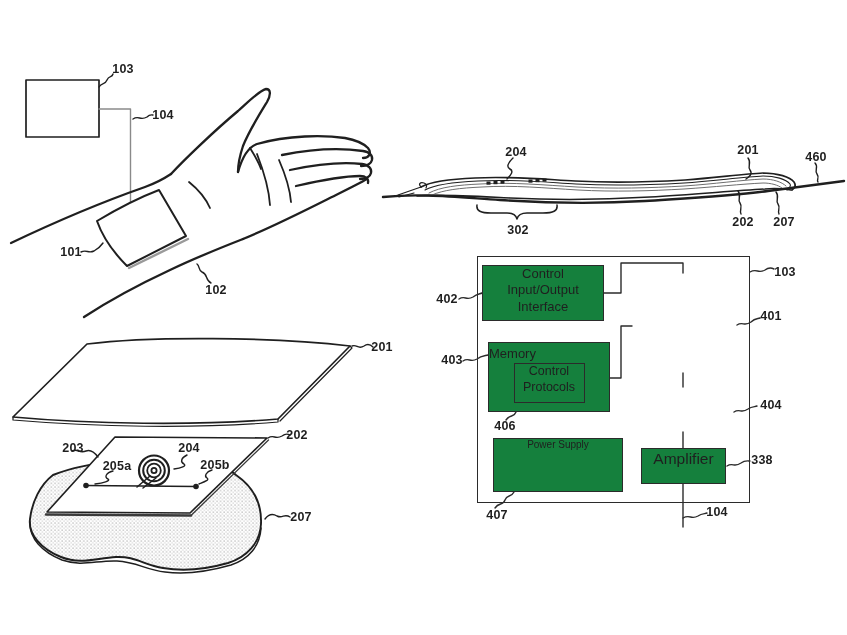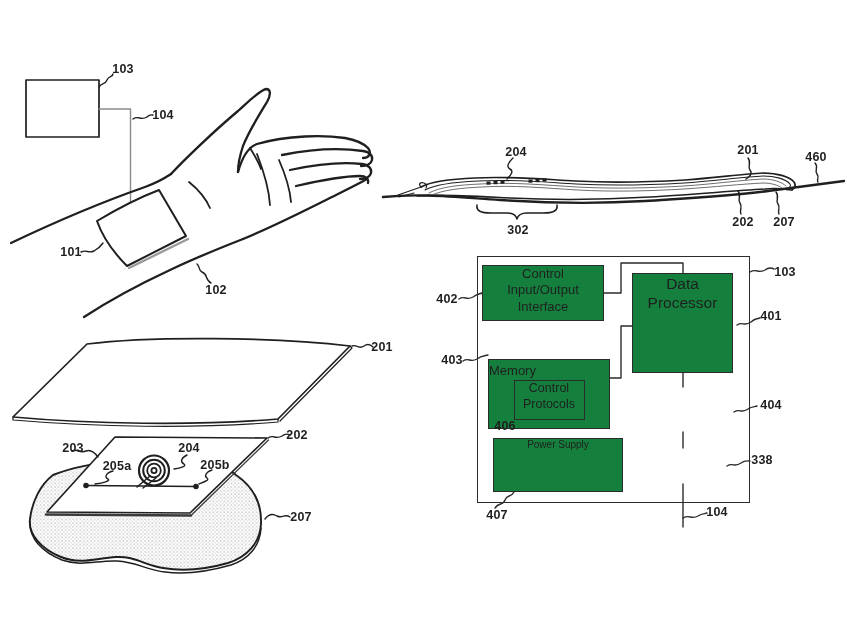--- a/index.html
+++ b/index.html
@@ -14,21 +14,21 @@
   }
   .bbox{
     position:absolute;z-index:3;box-sizing:border-box;background:#15803d;
     border:1.8px solid #2b2b2b;display:flex;align-items:flex-start;justify-content:center;
     text-align:center;color:#1f1f1f;line-height:1.25;
   }
   .outerbox{
     position:absolute;z-index:2;box-sizing:border-box;background:transparent;
     border:1.8px solid #2b2b2b;
   }
-  .bbox.memory{flex-direction:column;justify-content:flex-start;padding-top:3px;margin-top:17px;}
+  .bbox.memory{flex-direction:column;justify-content:flex-start;padding-top:3px;}
   .bbox.cp{position:absolute;z-index:4;}
 </style>
 </head>
 <body>
 
 <div id="sheet">
 
   <svg id="lineart" width="847" height="635" viewBox="0 0 847 635">
     <defs>
       <pattern id="stip" width="3.6" height="3.6" patternUnits="userSpaceOnUse">
@@ -163,36 +163,36 @@
       </g>
     </g>
   </svg>
 
   <div class="outerbox" style="left:477px;top:256px;width:273px;height:247px;"></div>
 
   <div class="bbox" style="left:482px;top:265px;width:122px;height:56px;font-size:13px;padding:0 10px;">
     <span>Control Input/Output Interface</span>
   </div>
 
-  <div class="bbox" style="left:632px;top:273px;width:101px;height:100px;font-size:15.5px;padding:0 14px;">
-    <span>Data Processor</span>
-  </div>
 
   <div class="bbox memory" style="left:488px;top:342px;width:122px;height:70px;font-size:13px;">
     <span>Memory</span>
     <div class="bbox cp" style="left:24.5px;top:20px;width:71px;height:40px;font-size:12.5px;padding:0 14px;">
       <span>Control Protocols</span>
     </div>
   </div>
 
 
   <div class="bbox" style="left:493px;top:438px;width:130px;height:54px;font-size:10px;">
     <span>Power Supply</span>
   </div>
 
+  <div class="bbox" style="left:641px;top:448px;width:85px;height:36px;font-size:15.5px;">
+    <span>Amplifier</span>
+  </div>
 
   <span class="ref" style="left:123px;top:69px;">103</span>
   <span class="ref" style="left:163px;top:115px;">104</span>
   <span class="ref" style="left:71px;top:252px;">101</span>
   <span class="ref" style="left:216px;top:290px;">102</span>
 
   <span class="ref" style="left:516px;top:152px;">204</span>
   <span class="ref" style="left:748px;top:150px;">201</span>
   <span class="ref" style="left:816px;top:157px;">460</span>
   <span class="ref" style="left:743px;top:222px;">202</span>

